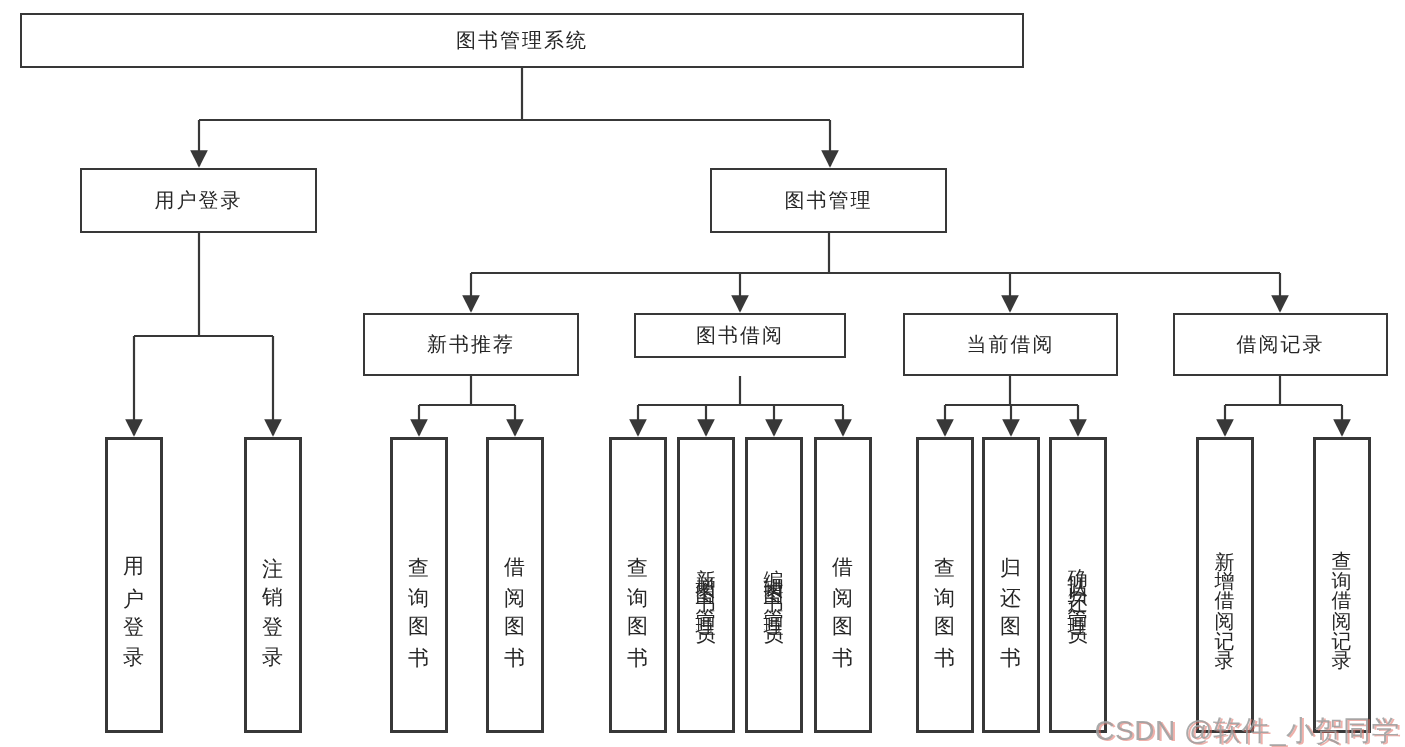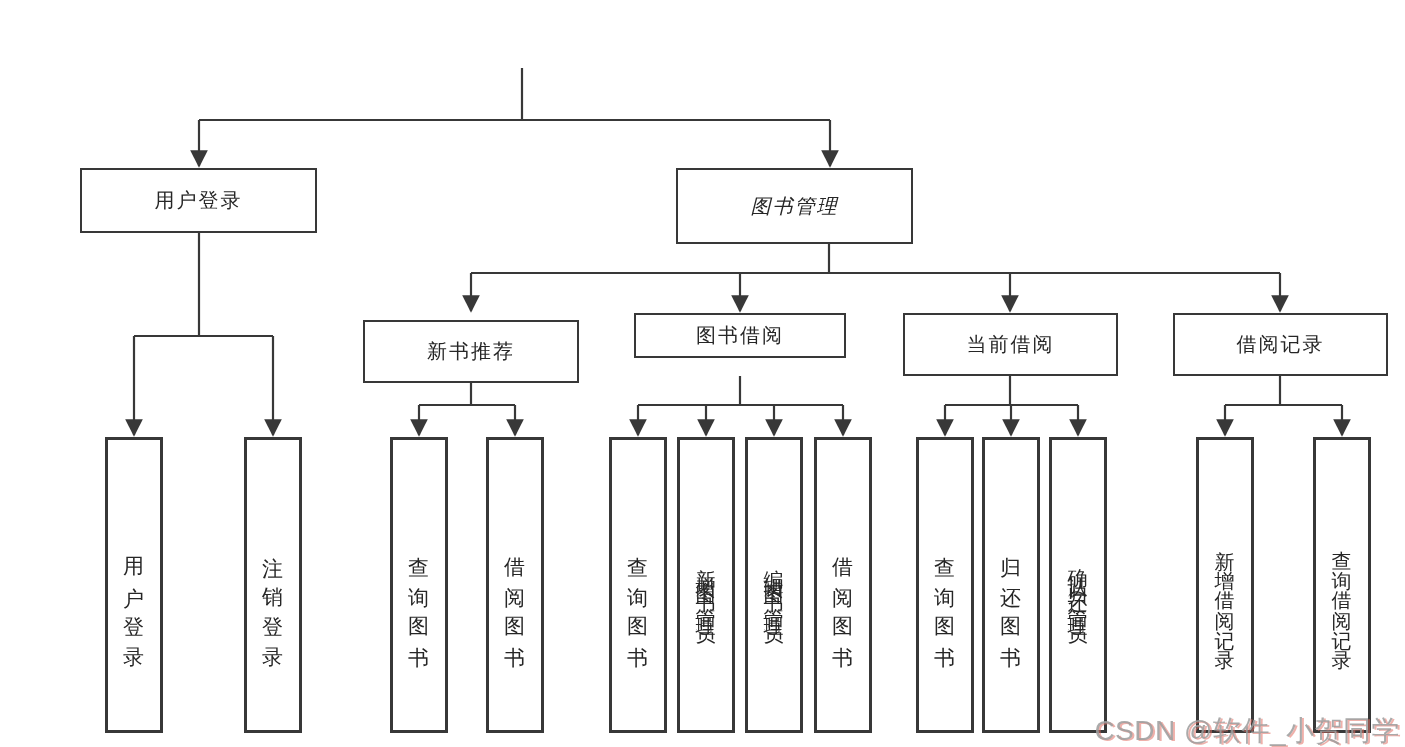--- a/index.html
+++ b/index.html
@@ -57,22 +57,22 @@
     color: #262626;
     line-height: 1;
   }
   .v4 { font-size: 21px; letter-spacing: 30px; margin-bottom: -30px; }
   .v6 { font-size: 20px; letter-spacing: 20px; margin-bottom: -20px; }
   .v9 { font-size: 20px; letter-spacing: 8px;  margin-bottom: -8px; }
 
   
   .n-root    { left: 20px;  top: 13px;  width: 1004px; height: 55px; }
   .n-login   { left: 80px;  top: 168px; width: 237px;  height: 65px; }
-  .n-mgmt    { left: 676px; top: 168px; width: 237px;  height: 76px; font-style: italic; }
-  .n-newrec  { left: 363px; top: 313px; width: 216px;  height: 63px; margin-top: 7px; }
+  .n-mgmt    { left: 710px; top: 168px; width: 237px;  height: 65px; }
+  .n-newrec  { left: 363px; top: 313px; width: 216px;  height: 63px; }
   .n-borrow  { left: 634px; top: 313px; width: 212px;  height: 45px; }
   .n-current { left: 903px; top: 313px; width: 215px;  height: 63px; }
   .n-records { left: 1173px;top: 313px; width: 215px;  height: 63px; }
 
   .c-u1 { left: 105px; }
   .c-u2 { left: 244px; }
   .c-n1 { left: 390px; }
   .c-n2 { left: 486px; }
   .c-b1 { left: 609px; }
   .c-b2 { left: 677px; }
@@ -130,20 +130,23 @@
     <path d="M706 405 V435" fill="none" stroke="#383838" stroke-width="2.2" marker-end="url(#arw)"></path>
     <path d="M774 405 V435" fill="none" stroke="#383838" stroke-width="2.2" marker-end="url(#arw)"></path>
     <path d="M843 405 V435" fill="none" stroke="#383838" stroke-width="2.2" marker-end="url(#arw)"></path>
     <path d="M945 405 V435" fill="none" stroke="#383838" stroke-width="2.2" marker-end="url(#arw)"></path>
     <path d="M1011 405 V435" fill="none" stroke="#383838" stroke-width="2.2" marker-end="url(#arw)"></path>
     <path d="M1078 405 V435" fill="none" stroke="#383838" stroke-width="2.2" marker-end="url(#arw)"></path>
     <path d="M1225 405 V435" fill="none" stroke="#383838" stroke-width="2.2" marker-end="url(#arw)"></path>
     <path d="M1342 405 V435" fill="none" stroke="#383838" stroke-width="2.2" marker-end="url(#arw)"></path>
   </svg>
 
+  <div class="hbox n-root">
+    <span class="hlabel">图书管理系统</span>
+  </div>
 
   <div class="hbox n-login">
     <span class="hlabel">用户登录</span>
   </div>
   <div class="hbox n-mgmt">
     <span class="hlabel">图书管理</span>
   </div>
 
   <div class="hbox n-newrec">
     <span class="hlabel">新书推荐</span>

